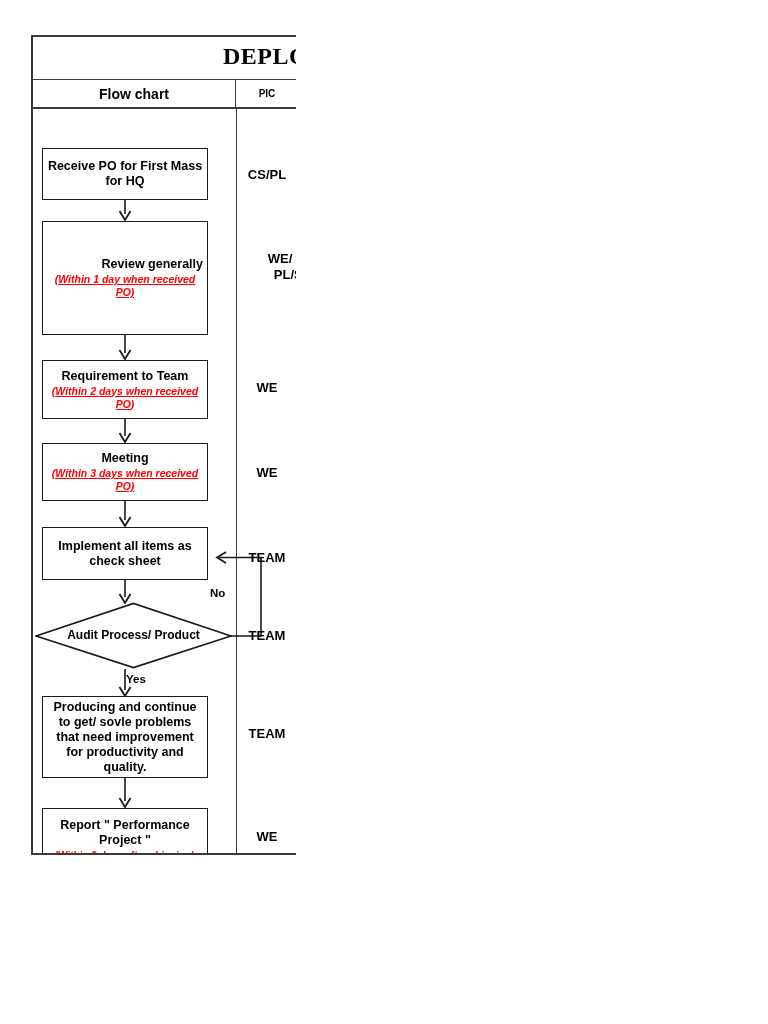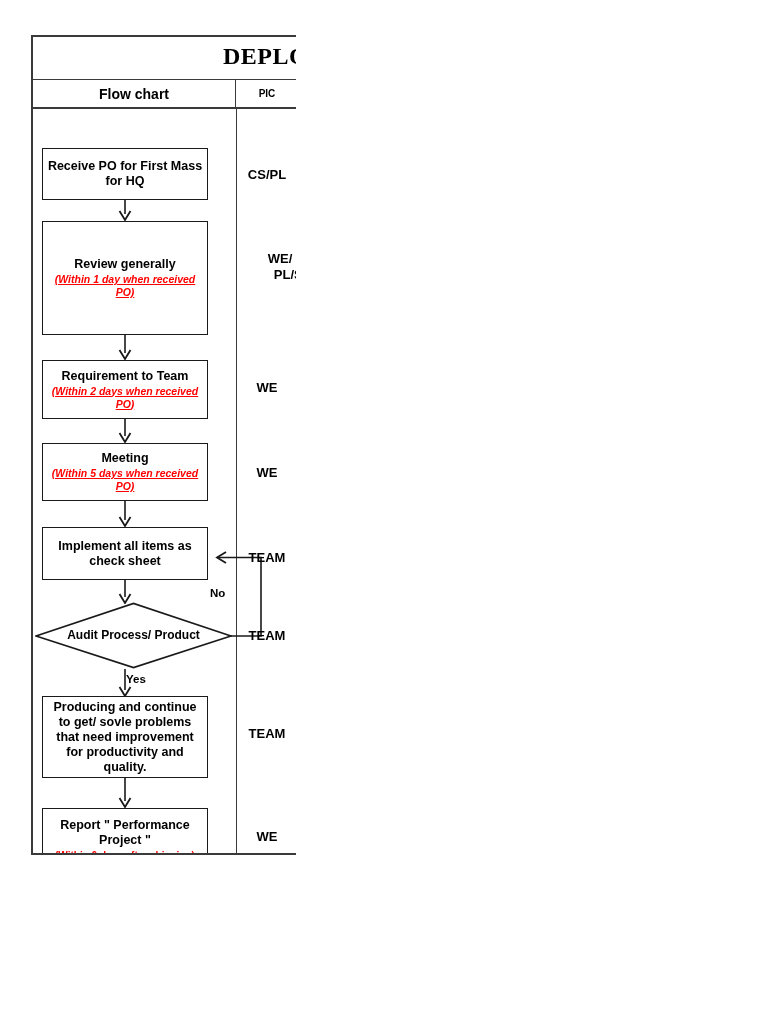--- a/index.html
+++ b/index.html
@@ -213,21 +213,21 @@
 
       <div class="flow-box" style="left:9px; top:39px; width:166px; height:52px;">
         <div class="box-title">Receive PO for First Mass for HQ</div>
       </div>
 
       <svg class="conn" style="left:85px; top:91px;" width="16" height="21">
         <line x1="7" y1="0" x2="7" y2="14" stroke="#1a1a1a" stroke-width="1.6"></line>
         <polyline points="1.5,11 7,20 12.5,11" fill="none" stroke="#1a1a1a" stroke-width="1.8"></polyline>
       </svg>
 
-      <div class="flow-box" style="left:9px; top:112px; width:166px; height:114px;">
+      <div class="flow-box" style="left:9px; top:112px; width:166px; height:114px;align-items:flex-end;">
         <div class="box-title">Review generally</div>
         <div class="box-note">(Within 1 day when received PO)</div>
       </div>
 
       <svg class="conn" style="left:85px; top:226px;" width="16" height="25">
         <line x1="7" y1="0" x2="7" y2="18" stroke="#1a1a1a" stroke-width="1.6"></line>
         <polyline points="1.5,15 7,24 12.5,15" fill="none" stroke="#1a1a1a" stroke-width="1.8"></polyline>
       </svg>
 
       <div class="flow-box" style="left:9px; top:251px; width:166px; height:59px;">
@@ -235,21 +235,21 @@
         <div class="box-note">(Within 2 days when received PO)</div>
       </div>
 
       <svg class="conn" style="left:85px; top:310px;" width="16" height="24">
         <line x1="7" y1="0" x2="7" y2="17" stroke="#1a1a1a" stroke-width="1.6"></line>
         <polyline points="1.5,14 7,23 12.5,14" fill="none" stroke="#1a1a1a" stroke-width="1.8"></polyline>
       </svg>
 
       <div class="flow-box" style="left:9px; top:334px; width:166px; height:58px;">
         <div class="box-title">Meeting</div>
-        <div class="box-note">(Within 5 days when received PO)</div>
+        <div class="box-note">(Within 3 days when received PO)</div>
       </div>
 
       <svg class="conn" style="left:85px; top:392px;" width="16" height="26">
         <line x1="7" y1="0" x2="7" y2="19" stroke="#1a1a1a" stroke-width="1.6"></line>
         <polyline points="1.5,16 7,25 12.5,16" fill="none" stroke="#1a1a1a" stroke-width="1.8"></polyline>
       </svg>
 
       <div class="flow-box" style="left:9px; top:418px; width:166px; height:53px;">
         <div class="box-title">Implement all items as check sheet</div>
       </div>

